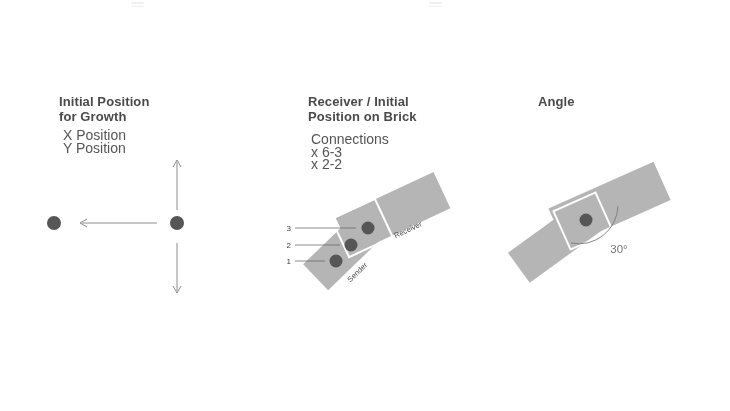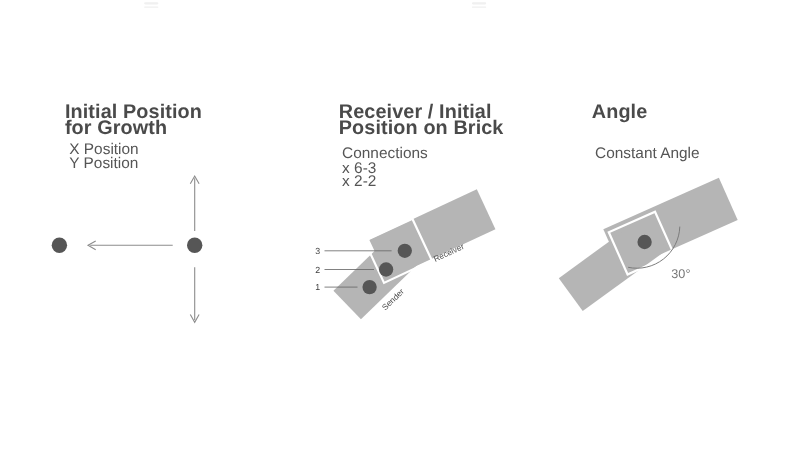--- a/index.html
+++ b/index.html
@@ -8,21 +8,21 @@
     --c-leader:#666666; --c-angle_text:#777777; --c-handle:#f0f0f0;
   }
   html,body{margin:0;padding:0;background:#fff;}
   .canvas{
     position:relative;width:730px;height:411px;overflow:hidden;
     background:var(--c-background);
     font-family:"Liberation Sans",sans-serif;
   }
   .abs{position:absolute;}
   .heading{
-    font-size:18px;font-weight:700;line-height:15px;
+    font-size:13px;font-weight:700;line-height:15px;
     color:var(--c-heading);letter-spacing:.1px;white-space:nowrap;
   }
   .details{
     font-size:14px;font-weight:400;line-height:12.5px;
     color:var(--c-body);white-space:nowrap;
   }
   .handle{width:13px;}
   .handle span{display:block;height:1.5px;background:var(--c-handle);margin-bottom:2px;border-radius:1px;}
   svg{display:block;overflow:visible;}
   .brick{fill:var(--c-brick);}
@@ -94,21 +94,20 @@
     <text class="numlbl" x="291" y="248" text-anchor="end">2</text>
     <text class="numlbl" x="291" y="264" text-anchor="end">1</text>
     <text class="bricklbl" transform="translate(359 274) rotate(-44)" text-anchor="middle">Sender</text>
     <text class="bricklbl" transform="translate(409 232) rotate(-25)" text-anchor="middle">Receiver</text>
   </svg>
 
   <div class="abs heading" style="left:538px;top:94px;text-align:center;">
     <div>Angle</div>
   </div>
   <div class="abs details" style="left:541px;top:133px;">
-    <div>Constant Angle</div>
   </div>
 
   <svg class="abs" style="left:518px;top:168px;" width="145" height="120" viewBox="518 168 145 120">
     <rect class="brick" x="552" y="183" width="115" height="42" transform="rotate(-24 610 204)"></rect>
     <rect class="brick" x="510" y="221" width="95" height="37" transform="rotate(-36 558 240)"></rect>
     <rect class="joint" x="560" y="200" width="46" height="42" transform="rotate(-24 583 221)"></rect>
     <path class="anglearc" d="M 618 206 A 39 39 0 0 1 571 243"></path>
     <circle class="dot" cx="586" cy="220" r="6.5"></circle>
     <text class="anglelbl" x="619" y="253" text-anchor="middle">30°</text>
   </svg>

